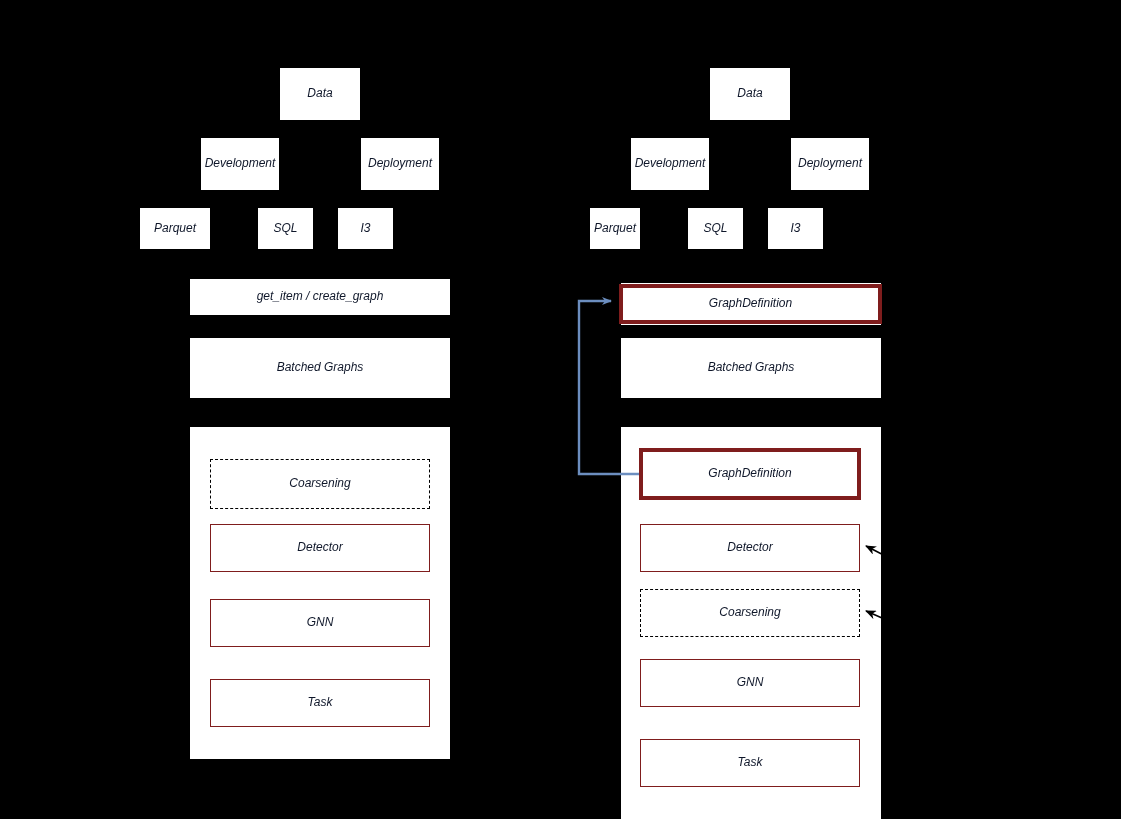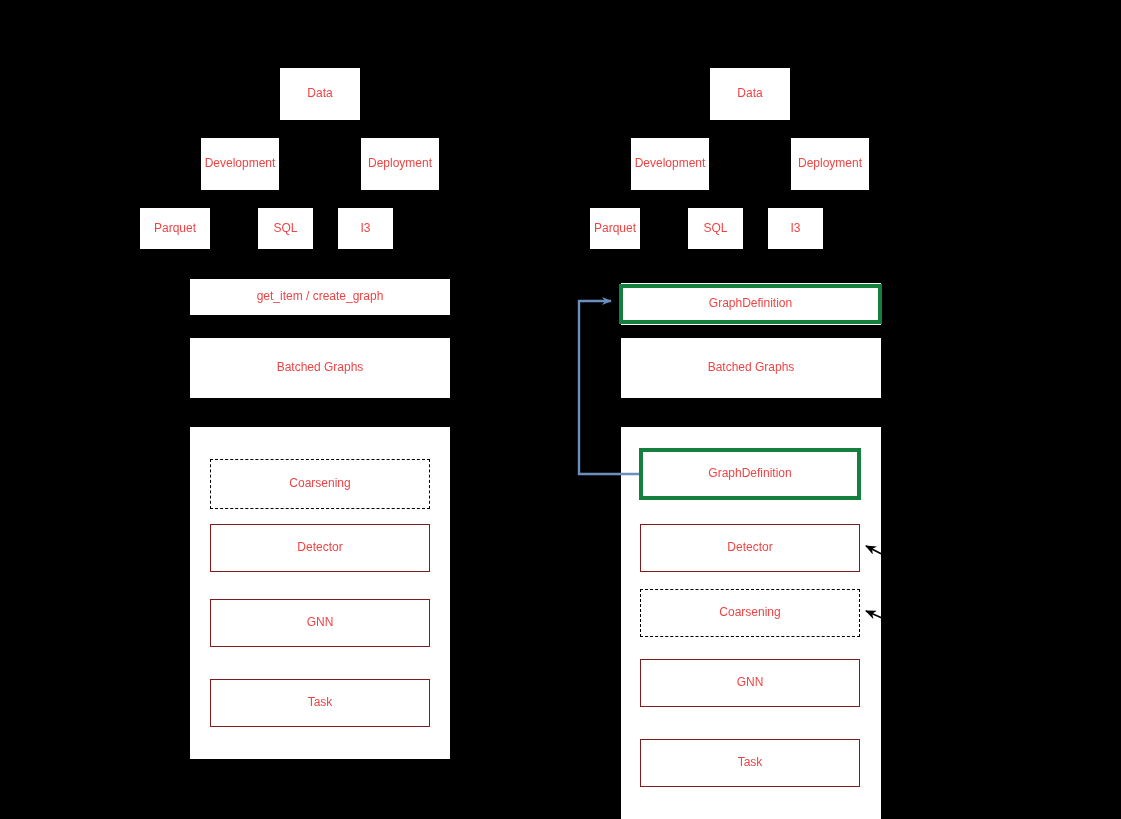--- a/index.html
+++ b/index.html
@@ -20,41 +20,42 @@
     position: absolute;
     left: 0; top: 0;
     width: 1121px;
     height: 819px;
   }
 
   
   .node {
     position: absolute;
     background: #ffffff;
-    color: #ef4444;
+    color: #0f172a;
     display: flex;
     align-items: center;
     justify-content: center;
     font-size: 12px;
     line-height: 1.1;
     white-space: nowrap;
+    font-style: italic;
   }
 
   
   .plain { border: none; }
 
   
   .outlined { border: 1px solid #7f1d1d; }
 
   
   .dashed { border: 1px dashed #000000; }
 
   
   .selected {
-    border: 4px solid #15803d;
+    border: 4px solid #7f1d1d;
     background: #ffffff;
   }
   .selected .inner-rule {
     position: absolute;
     left: 1px; right: 1px; top: 1px; bottom: 1px;
     border: 1px solid #ffffff;
     pointer-events: none;
   }
 
   

